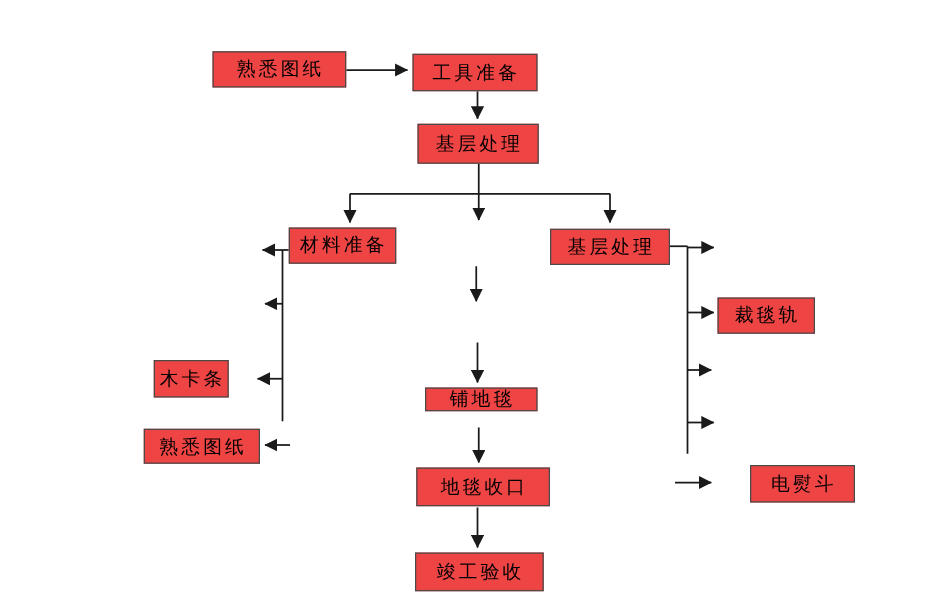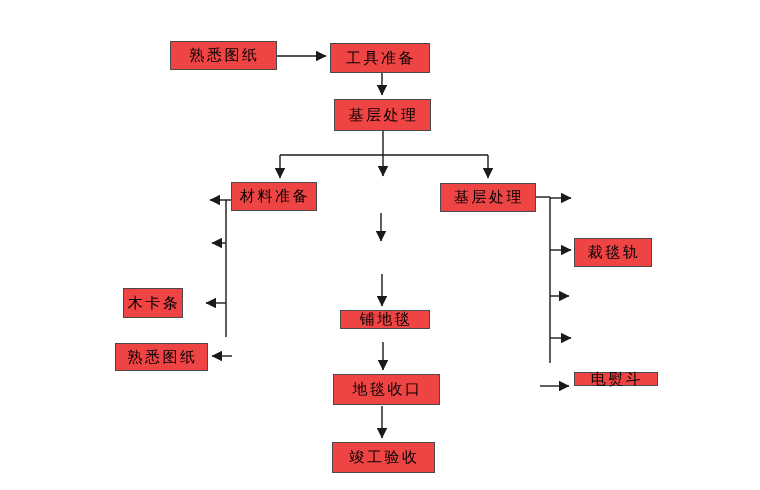--- a/index.html
+++ b/index.html
@@ -112,17 +112,17 @@
   <div class="node" style="left:333px;top:374px;width:107px;height:31px">
     <span class="node-label">地毯收口</span>
   </div>
   <div class="node" style="left:332px;top:442px;width:103px;height:31px">
     <span class="node-label">竣工验收</span>
   </div>
 
   <div class="node" style="left:574px;top:238px;width:78px;height:29px">
     <span class="node-label">裁毯轨</span>
   </div>
-  <div class="node" style="left:574px;top:372px;width:84px;height:14px">
+  <div class="node" style="left:600px;top:372px;width:84px;height:30px">
     <span class="node-label">电熨斗</span>
   </div>
 
 </div>
 
 </body></html>

